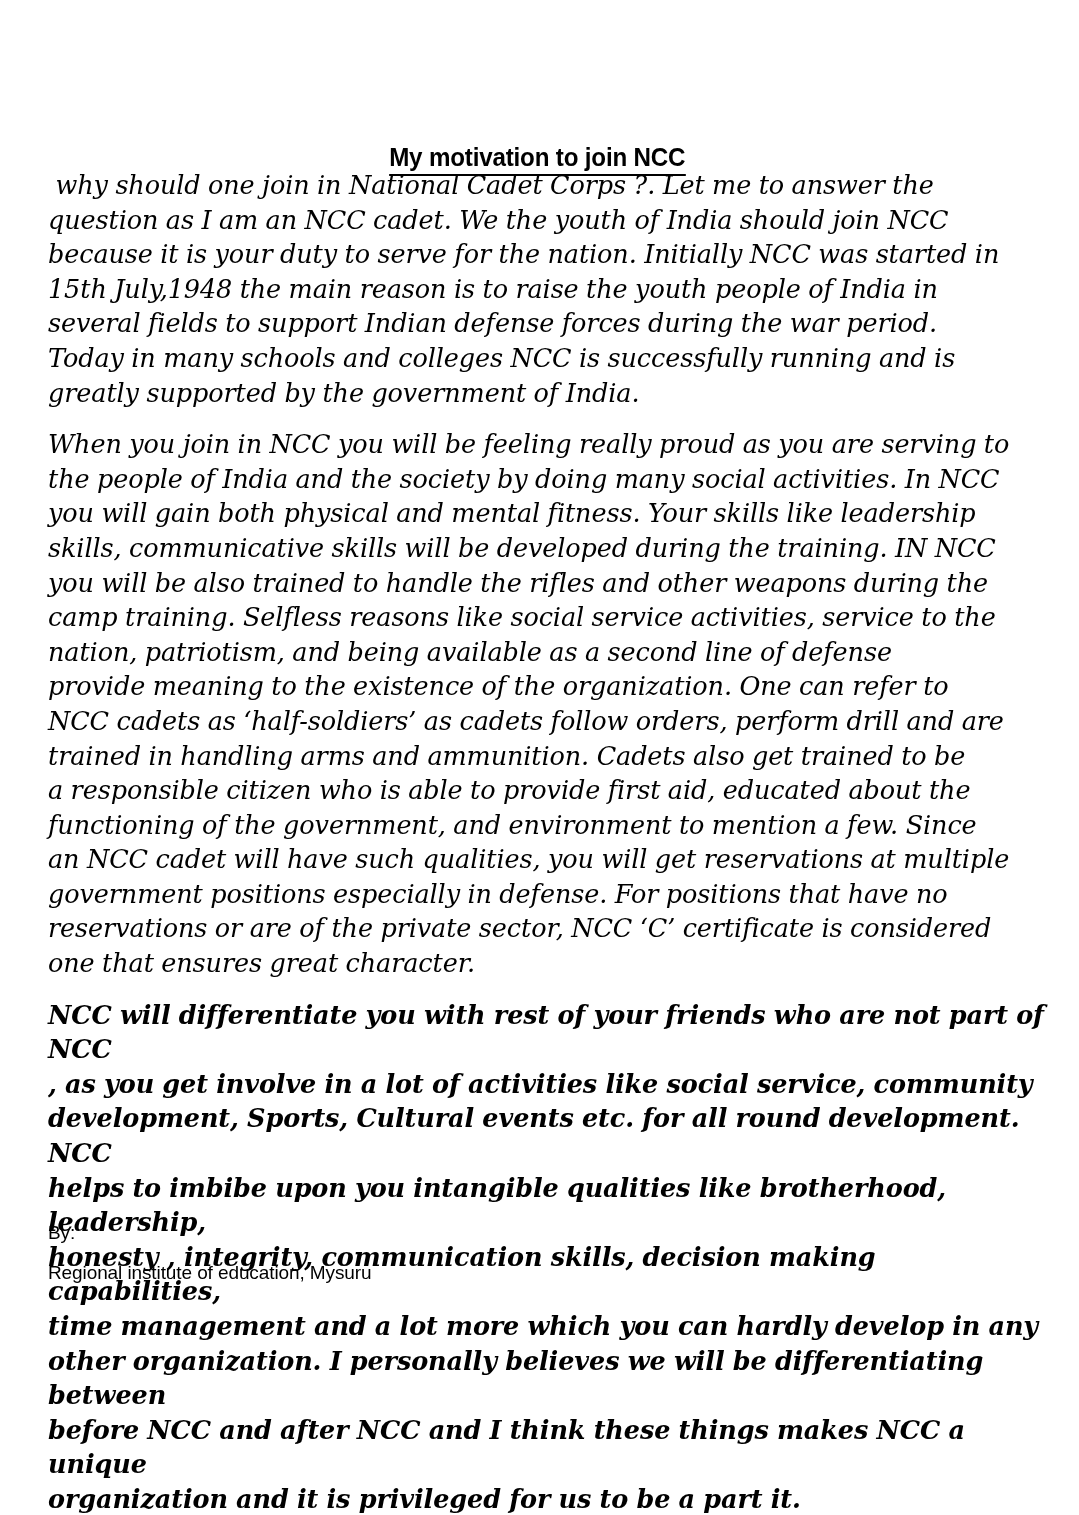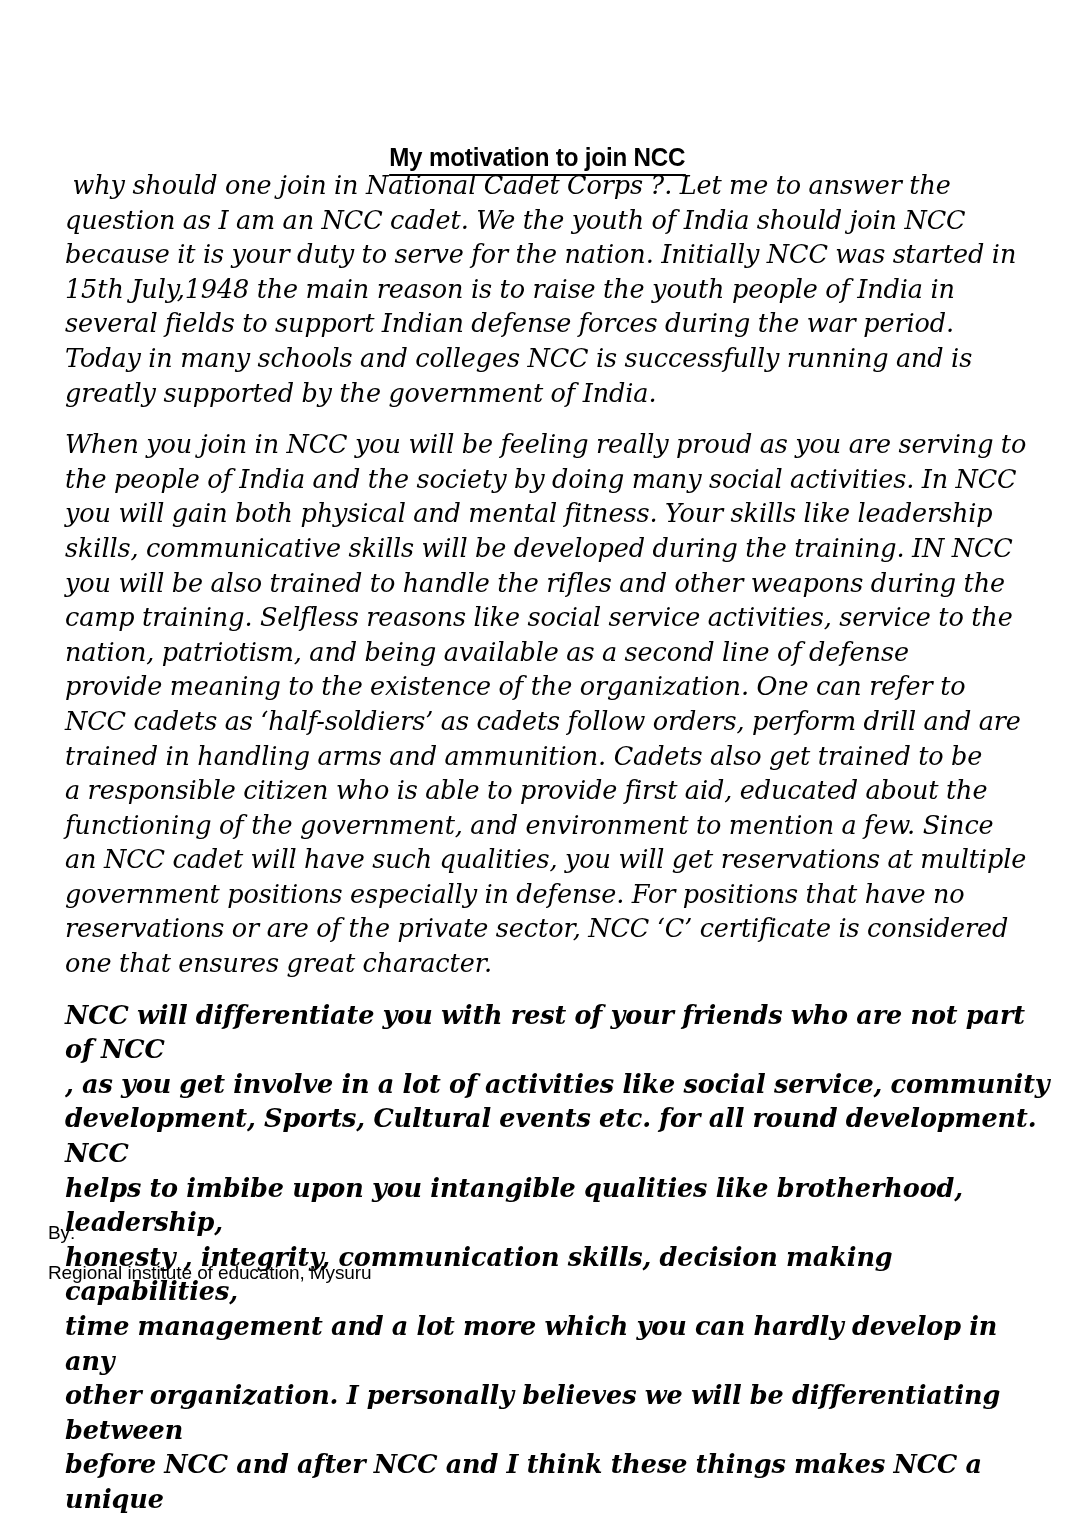--- a/index.html
+++ b/index.html
@@ -52,21 +52,21 @@
     left: 48px;
     width: 1005px;
   }
 
   .script-para {
     font-family: "DejaVu Serif", "Liberation Serif", serif;
     font-style: italic;
     font-size: 25.5px;
     line-height: 34.6px;
     color: #000000;
-    margin: 0 0 16px 17px;
+    margin: 0 0 16px 0;
     white-space: pre-wrap;
     letter-spacing: -0.1px;
     word-spacing: -0.5px;
   }
   .script-para.p1 { margin-bottom: 17px; }
   .script-para.p2 { margin-bottom: 17px; font-style: italic; }
   .script-para.p3 { margin-bottom: 0; font-weight: bold; }
 
   
   .sign-block {

